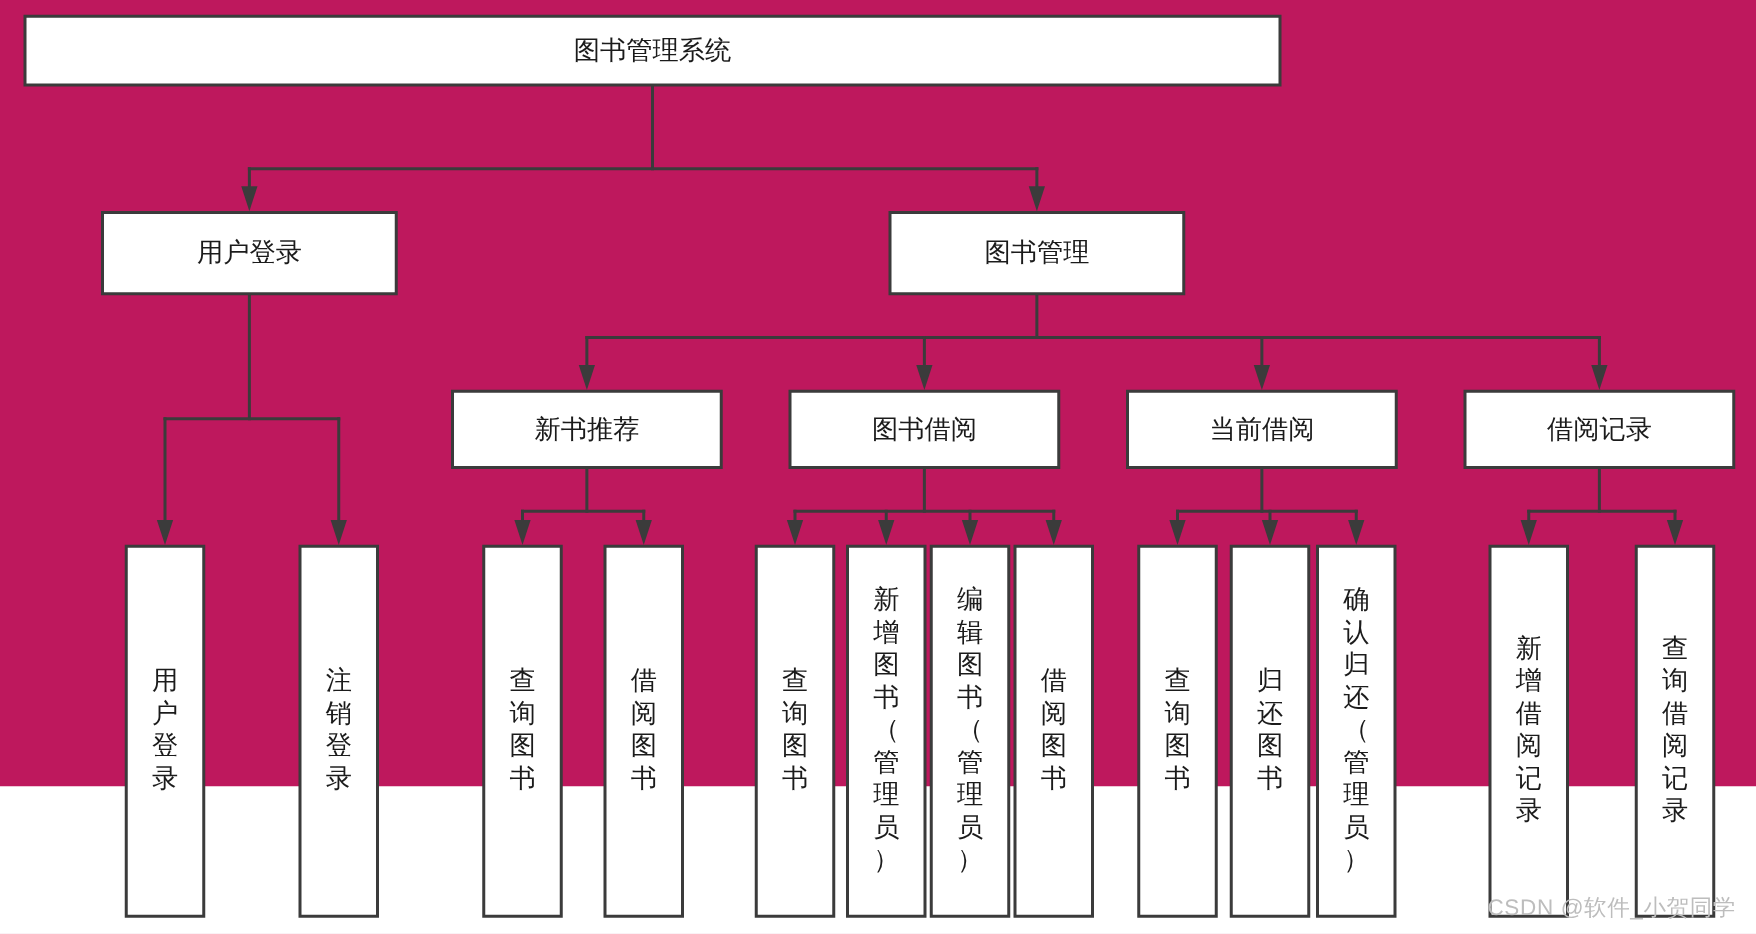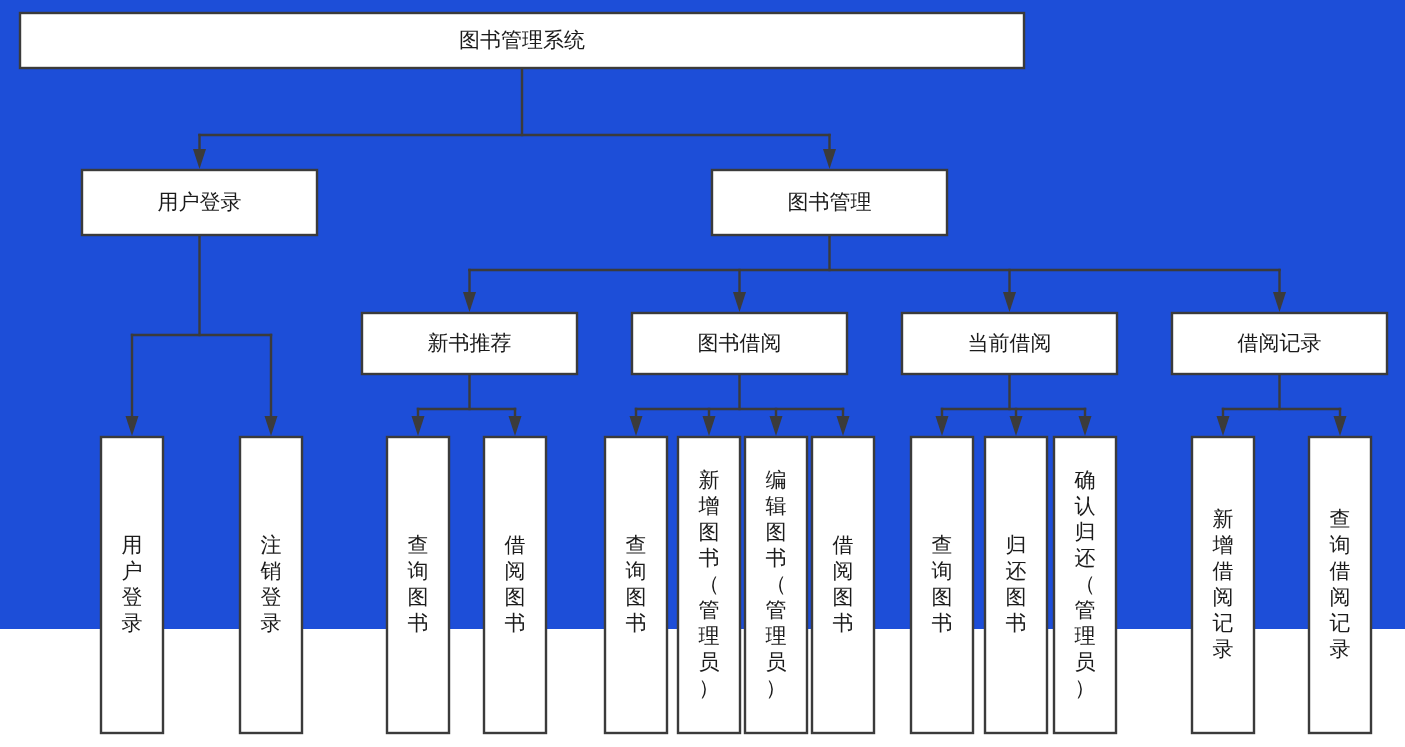--- a/index.html
+++ b/index.html
@@ -12,21 +12,21 @@
     width: 1405px;
     height: 747px;
     font-family: "Liberation Sans", "DejaVu Sans", sans-serif;
     overflow: hidden;
     position: relative;
   }
   #diagram-root {
     position: relative;
     width: 1405px;
     height: 629px;
-    background: #1d4ed8;
+    background: #be185d;
   }
   svg#diagram-svg {
     position: absolute;
     left: 0;
     top: 0;
     width: 1405px;
     height: 747px;
     display: block;
   }
   .node-box {
@@ -275,13 +275,14 @@
           <text class="node-label-v-char" x="1340" y="520">查</text>
           <text class="node-label-v-char" x="1340" y="546">询</text>
           <text class="node-label-v-char" x="1340" y="572">借</text>
           <text class="node-label-v-char" x="1340" y="598">阅</text>
           <text class="node-label-v-char" x="1340" y="624">记</text>
           <text class="node-label-v-char" x="1340" y="650">录</text>
           <title>查询借阅记录</title>
         </g>
       </g>
   </svg>
+  <div class="watermark">CSDN @软件_小贺同学</div>
 </div>
 
 </body></html>

